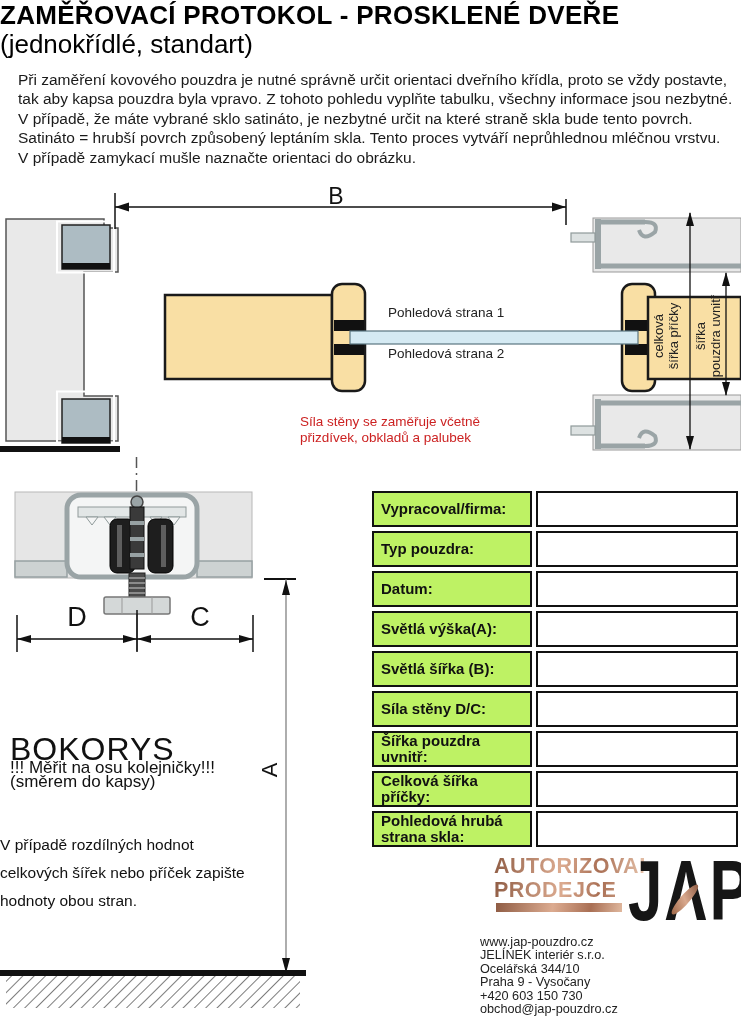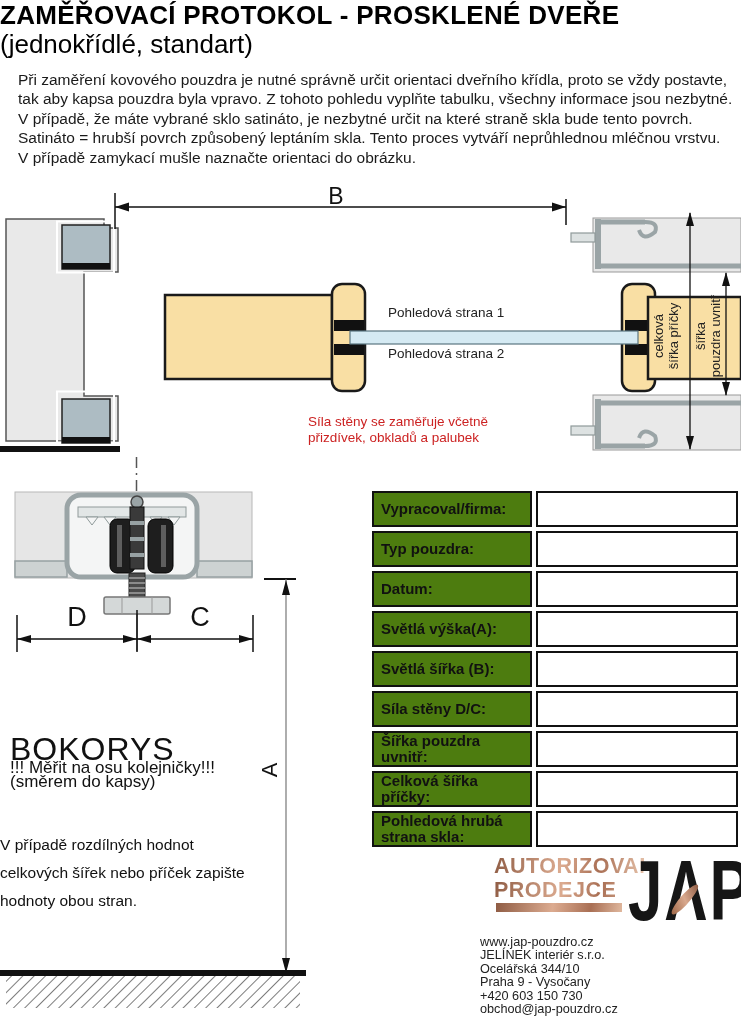--- a/index.html
+++ b/index.html
@@ -8,35 +8,35 @@
   .abs{position:absolute;}
   .center{text-align:left;}
   .preline{white-space:pre-line;}
 
   .title{left:0;top:1px;width:741px;font-size:26px;font-weight:700;letter-spacing:.3px;line-height:29px;color:#000;}
   .subtitle{left:0;top:30px;width:741px;font-size:26px;font-weight:400;line-height:29px;color:#000;}
   .intro{left:18px;top:70px;width:716px;font-size:15.5px;line-height:19.4px;color:#1a1a1a;}
 
   .dimB{left:314px;top:183px;width:44px;font-size:23px;text-align:center;}
   .sideLbl{font-size:13.5px;color:#222;}
-  .redNote{left:308px;top:414px;width:230px;font-size:13.5px;line-height:15.5px;color:#cc2222;}
+  .redNote{left:300px;top:414px;width:230px;font-size:13.5px;line-height:15.5px;color:#cc2222;}
   .rot{transform:rotate(-90deg);font-size:13px;line-height:15px;text-align:center;color:#222;}
   .rot1{left:588px;top:319px;width:160px;height:34px;}
   .rot2{left:630px;top:319px;width:160px;height:34px;}
   .dimDC{width:44px;font-size:27px;text-align:center;}
   .dimA{left:221px;top:756px;width:100px;height:28px;transform:rotate(-90deg);font-size:22px;text-align:center;}
 
   .bokTitle{left:10px;top:731px;width:265px;font-size:32px;letter-spacing:1px;}
   .bokSub{left:10px;top:772px;width:265px;font-size:17px;}
   .bokWarn{left:10px;top:758px;width:265px;font-size:17px;}
   .bokNote{left:0;top:831px;width:292px;font-size:15.5px;line-height:28px;}
 
   .form-table{left:372px;top:491px;width:366px;display:flex;flex-direction:column;gap:4px;}
   .frow{display:flex;gap:4px;height:36px;}
-  .flabel{width:160px;box-sizing:border-box;border:2.5px solid #111;background:#4d7c0f;
+  .flabel{width:160px;box-sizing:border-box;border:2.5px solid #111;background:#bef264;
           font-weight:700;font-size:15px;line-height:16px;display:flex;align-items:center;
           padding:0 3px 0 7px;}
   .fvalue{flex:1;box-sizing:border-box;border:2.5px solid #111;background:#fff;}
 
   .copper-text{font-weight:800;font-size:21.5px;letter-spacing:.5px;color:#b5805f;line-height:23px;}
   @supports (-webkit-background-clip:text){
     .copper-text{background:linear-gradient(100deg,#8f5c44,#dcab90 45%,#a96f54 70%,#e8c4ac);
       -webkit-background-clip:text;background-clip:text;color:transparent;}
   }
   .dealer1{left:494px;top:855px;width:150px;}

